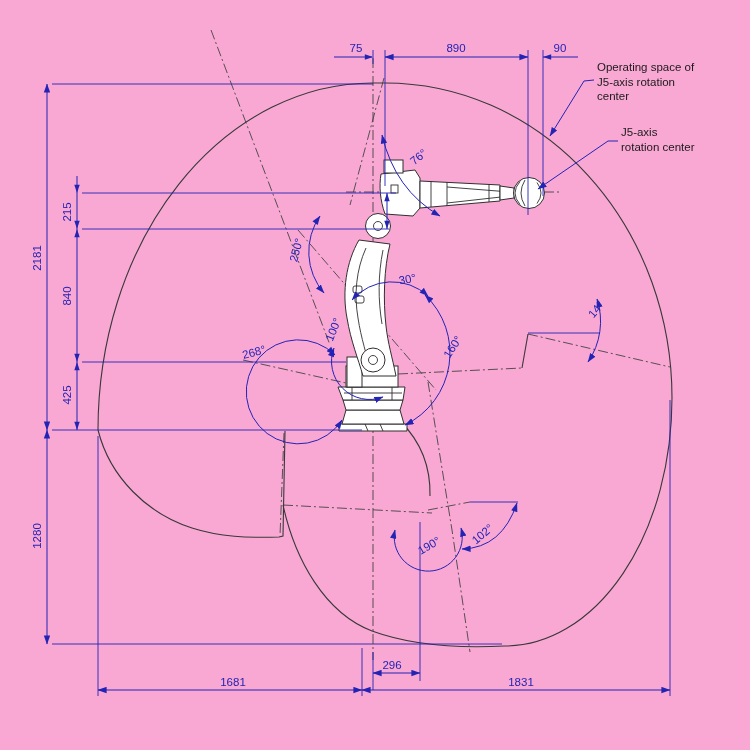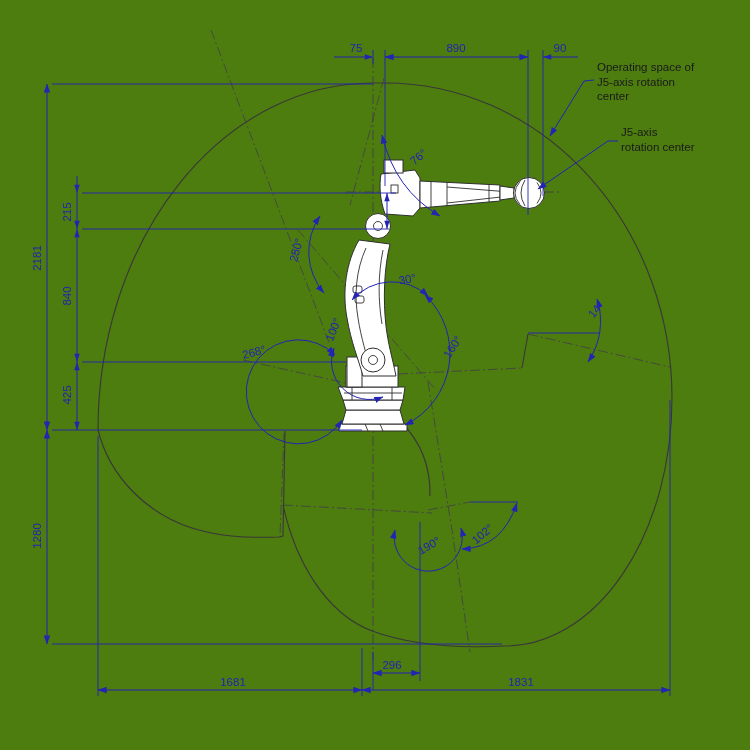--- a/index.html
+++ b/index.html
@@ -1,16 +1,16 @@
 <!DOCTYPE html>
 <html><head>
 <meta charset="utf-8">
 <style>
   html,body{margin:0;padding:0;background:#ffffff;}
-  .stage{position:relative;width:750px;height:750px;background:#4d7c0f;overflow:hidden;
+  .stage{position:relative;width:750px;height:750px;background:#f9a8d4;overflow:hidden;
          font-family:"Liberation Sans", sans-serif;}
   svg{position:absolute;left:0;top:0;}
   text{font-family:"Liberation Sans", sans-serif;}
   .dimtxt{font-size:11.5px;fill:#2323b4;}
   .angtxt{font-size:11.5px;fill:#2323b4;}
   .notetxt{font-size:11.5px;fill:#1a1a1a;}
   .blue{stroke:#2323b4;stroke-width:1;fill:none;}
   .bluethin{stroke:#2323b4;stroke-width:0.9;fill:none;}
   .bluefill{fill:#2323b4;stroke:none;}
   .blk{stroke:#383838;stroke-width:1.1;fill:none;}

